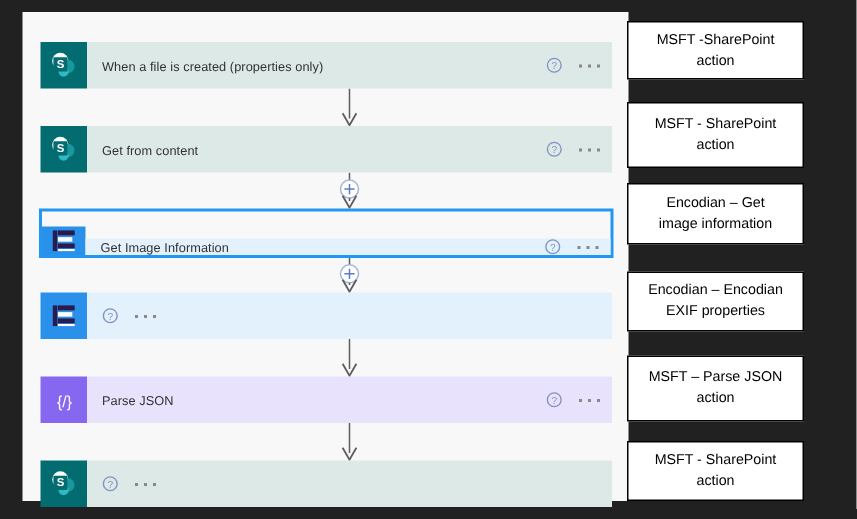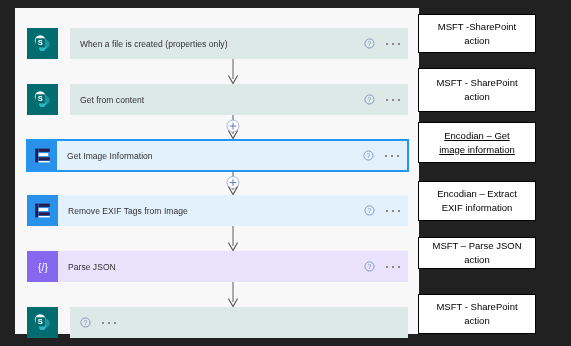--- a/index.html
+++ b/index.html
@@ -41,20 +41,21 @@
     height: 31px;
     box-sizing: border-box;
     display: flex;
     align-items: stretch;
   }
   .card.selected {
     border: 2px solid #2196f3;
     left: 11px;
     width: 383px;
     height: 33px;
+    align-items: flex-end;
   }
 
   .card-icon {
     width: 31px;
     min-width: 31px;
     display: flex;
     align-items: center;
     justify-content: center;
   }
   .card.selected .card-icon { width: 29px; min-width: 29px; }
@@ -71,21 +72,21 @@
   .card-title {
     flex: 1;
     font-size: 8.5px;
     color: #323130;
     letter-spacing: 0.05px;
     white-space: nowrap;
     overflow: hidden;
   }
 
   
-  .theme-sharepoint .card-body { background: #dce9e7; margin-left: 12px; }
+  .theme-sharepoint .card-body { background: #dce9e7; }
   .theme-sharepoint .card-icon { background: #036c70; }
   .theme-encodian  .card-body { background: #e3f1fc; }
   .theme-encodian  .card-icon { background: #2a91eb; }
   .theme-json      .card-body { background: #e8e2fc; justify-content: space-between; }
   .theme-json      .card-icon { background: #8667f0; }
 
   
   .icon-svg { display: block; }
 
   .help-icon {
@@ -221,21 +222,20 @@
         <div class="card-icon">
           <svg class="icon-svg" width="19" height="19" viewBox="0 0 19 19">
             <rect x="2.2" y="2.6" width="3.0" height="13.8" fill="#2b1b4d"></rect>
             <rect x="5.6" y="2.6" width="11.2" height="3.3" fill="#2b1b4d"></rect>
             <rect x="5.6" y="7.1" width="9.6" height="3.0" fill="#ffffff"></rect>
             <rect x="5.6" y="11.3" width="11.2" height="3.2" fill="#2b1b4d"></rect>
             <rect x="5.6" y="15.0" width="11.2" height="1.4" fill="#ffffff"></rect>
           </svg>
         </div>
         <div class="card-body">
-          <div class="card-title">Remove EXIF Tags from Image</div>
           <div class="help-icon">
             <svg class="icon-svg" width="11" height="11" viewBox="0 0 12 12">
               <circle cx="6" cy="6" r="5" fill="none" stroke="#8093c4" stroke-width="1"></circle>
               <text x="6" y="8.9" font-family="'Liberation Sans', sans-serif" font-size="7.4" fill="#8093c4" text-anchor="middle">?</text>
             </svg>
           </div>
           <div class="ellipsis-icon">
             <i></i>
             <i></i>
             <i></i>
@@ -328,25 +328,25 @@
     </div>
   </div>
 
 <div id="notes-layer">
     <div class="note" style="top: 14px; height: 39px;">
       <span>MSFT -SharePoint action</span>
     </div>
     <div class="note" style="top: 68px; height: 44px;">
       <span>MSFT - SharePoint action</span>
     </div>
-    <div class="note" style="top: 122px; height: 41px; text-decoration: underline;">
+    <div class="note" style="top: 122px; height: 41px;">
       <span>Encodian – Get image information</span>
     </div>
     <div class="note" style="top: 181px; height: 40px;">
-      <span>Encodian – Extract EXIF information</span>
-    </div>
-    <div class="note" style="top: 237px; height: 32px;">
+      <span>Encodian – Encodian EXIF properties</span>
+    </div>
+    <div class="note" style="top: 237px; height: 44px;">
       <span>MSFT – Parse JSON action</span>
     </div>
     <div class="note" style="top: 294px; height: 40px;">
       <span>MSFT - SharePoint action</span>
     </div>
   </div>
 
 </body></html>

